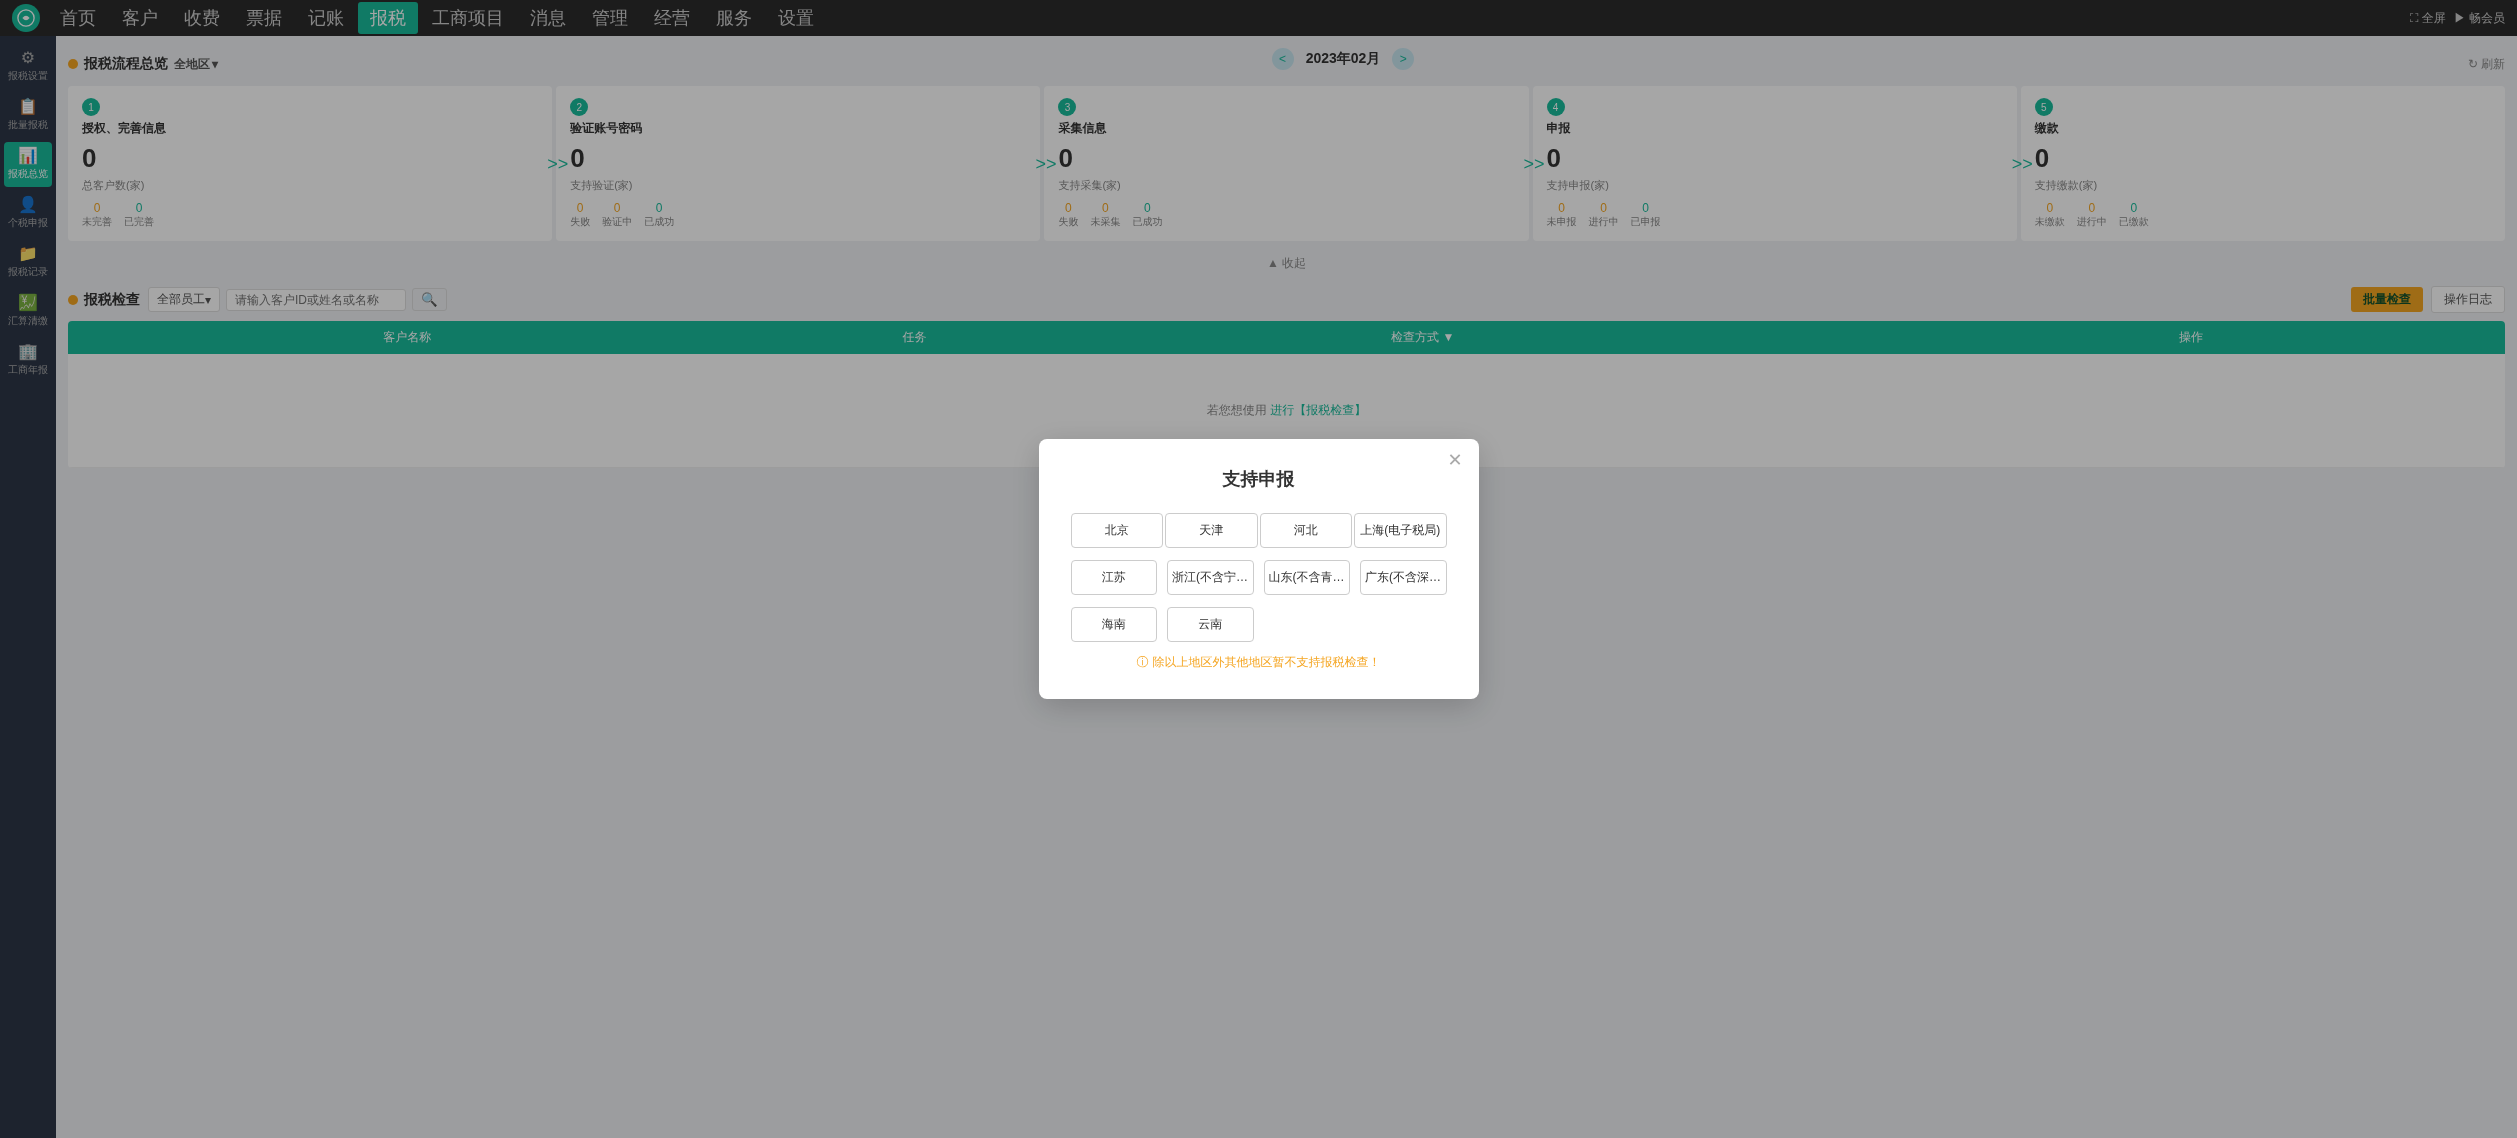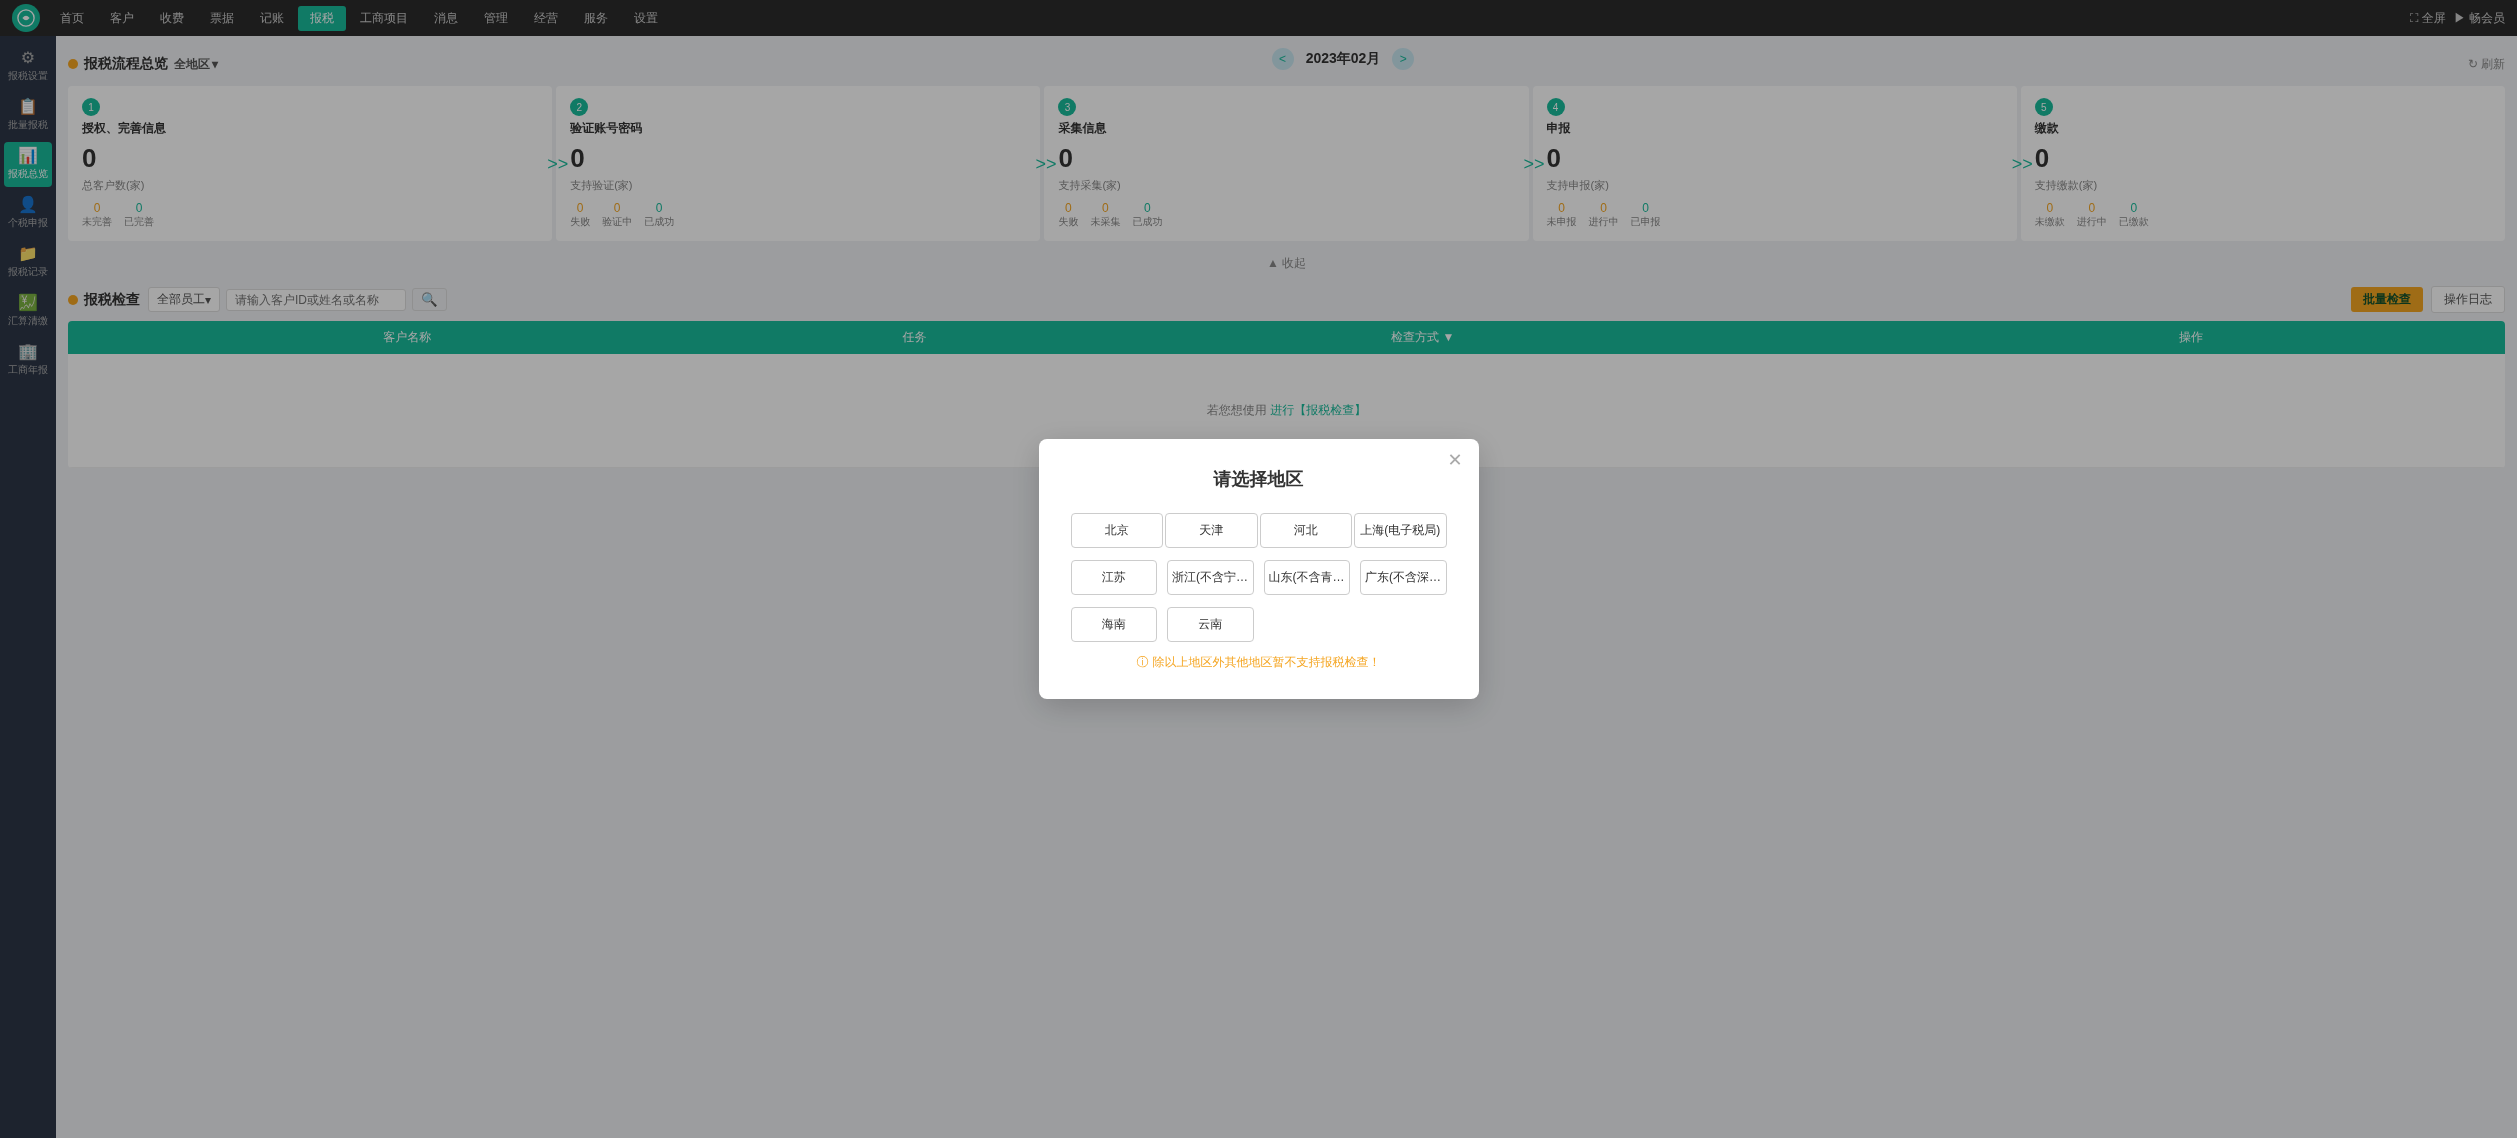--- a/index.html
+++ b/index.html
@@ -21,21 +21,21 @@
       background: #1abc9c;
       display: flex; align-items: center; justify-content: center;
       margin-right: 8px;
       flex-shrink: 0;
     }
     .top-nav-logo svg { width: 18px; height: 18px; }
     .top-nav-items {
       display: flex; align-items: center; gap: 2px; flex: 1;
     }
     .top-nav-item {
-      color: #ccc; padding: 4px 12px; border-radius: 3px; cursor: pointer; font-size: 12px;
+      color: #ccc; padding: 4px 12px; border-radius: 3px; cursor: pointer; font-size: 18px;
       white-space: nowrap;
       font-family: Liberation Serif, serif;
     }
     .top-nav-item.active { background: #1abc9c; color: #fff; }
     .top-nav-right {
       display: flex; align-items: center; gap: 8px; color: #ccc; font-size: 12px;
     }
     .top-nav-right span { cursor: pointer; text-align: right; }
 
     
@@ -474,21 +474,21 @@
         </tr>
       </tbody>
     </table>
 
   </div>
 </div>
 
 <div class="modal-overlay">
   <div class="modal-box">
     <span class="modal-close">✕</span>
-    <div class="modal-title">请选择地区</div>
+    <div class="modal-title">支持申报</div>
 
     <div id="modal-region-grid">
         <div style="display: grid; grid-template-columns: repeat(4, 1fr); gap: 2px; margin-bottom: 12px;">
           <button class="region-btn">北京</button>
           <button class="region-btn">天津</button>
           <button class="region-btn">河北</button>
           <button class="region-btn">上海(电子税局)</button>
         </div>
         <div style="display: grid; grid-template-columns: repeat(4, 1fr); gap: 10px; margin-bottom: 12px;">
           <button class="region-btn">江苏</button>

